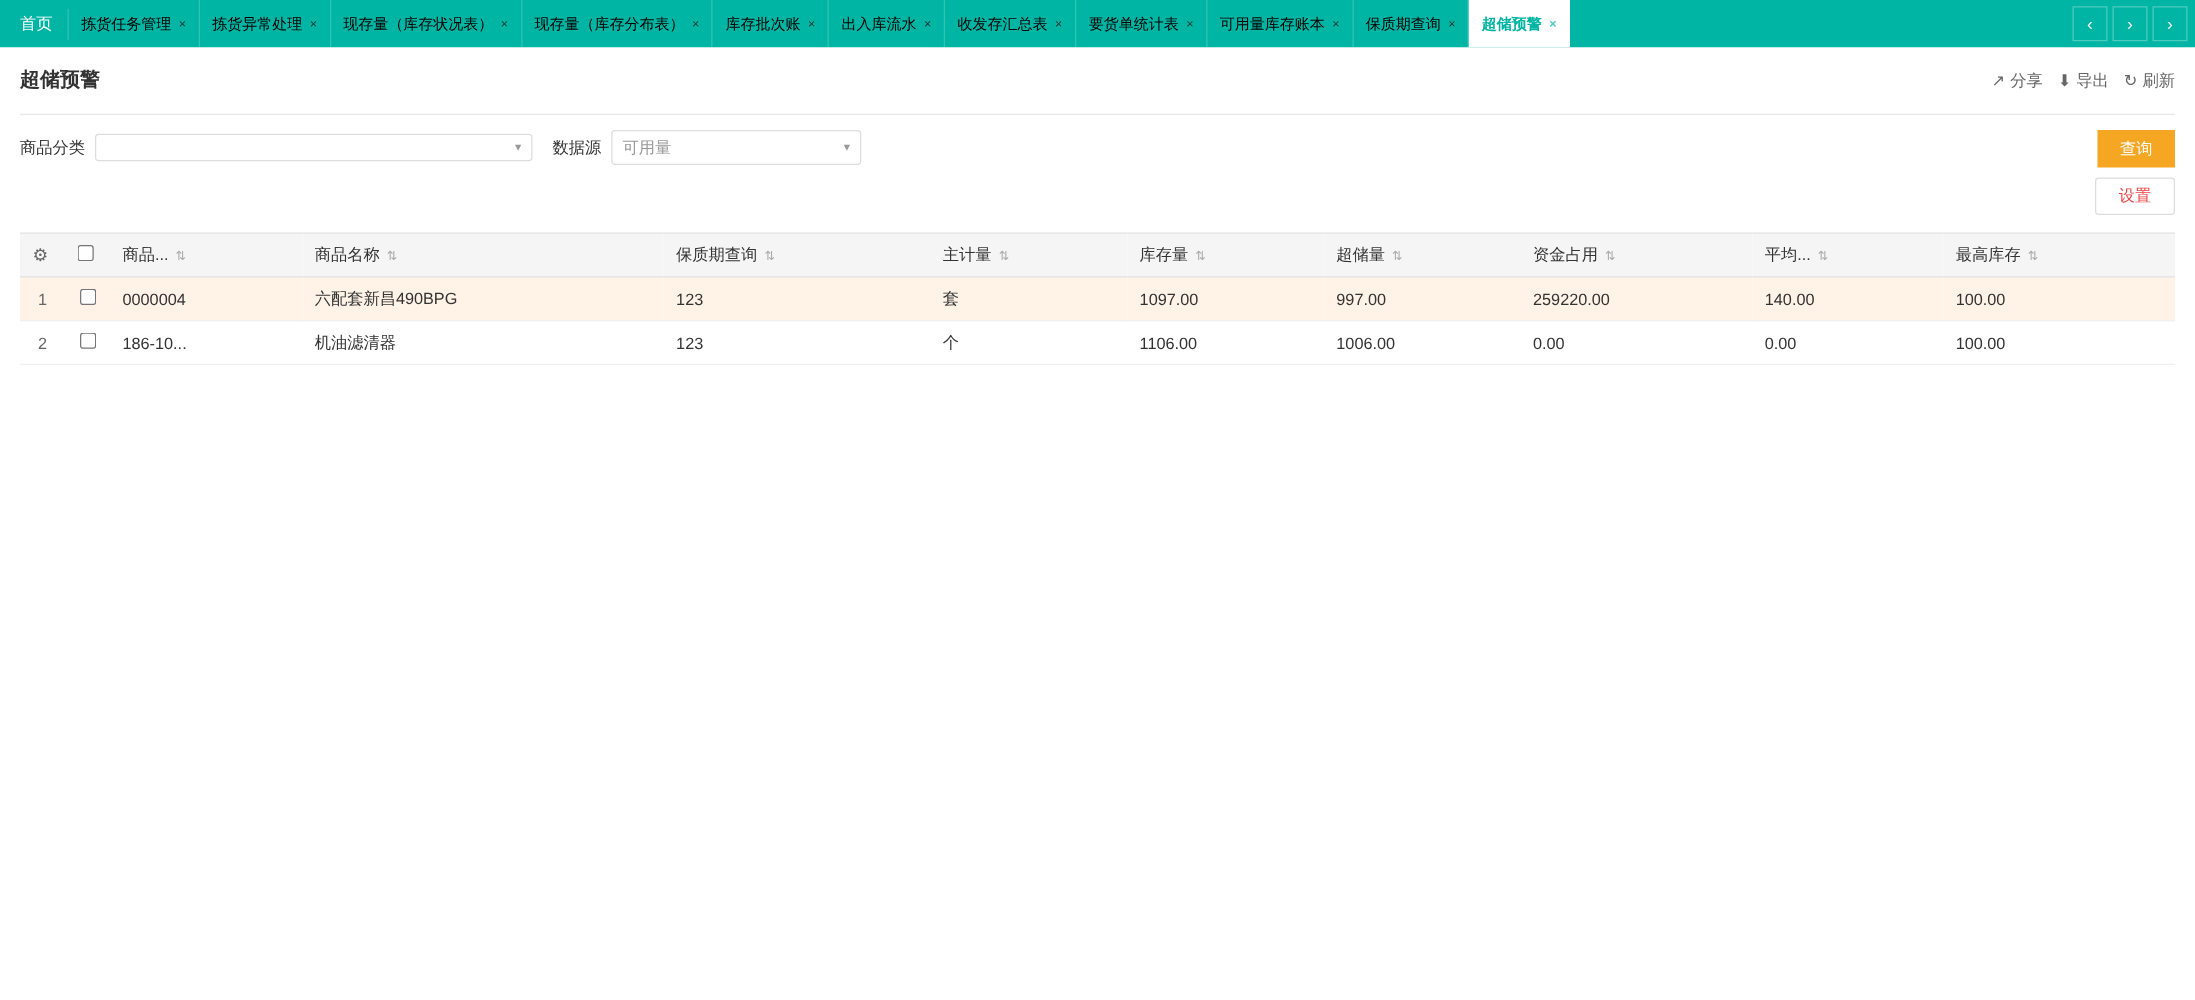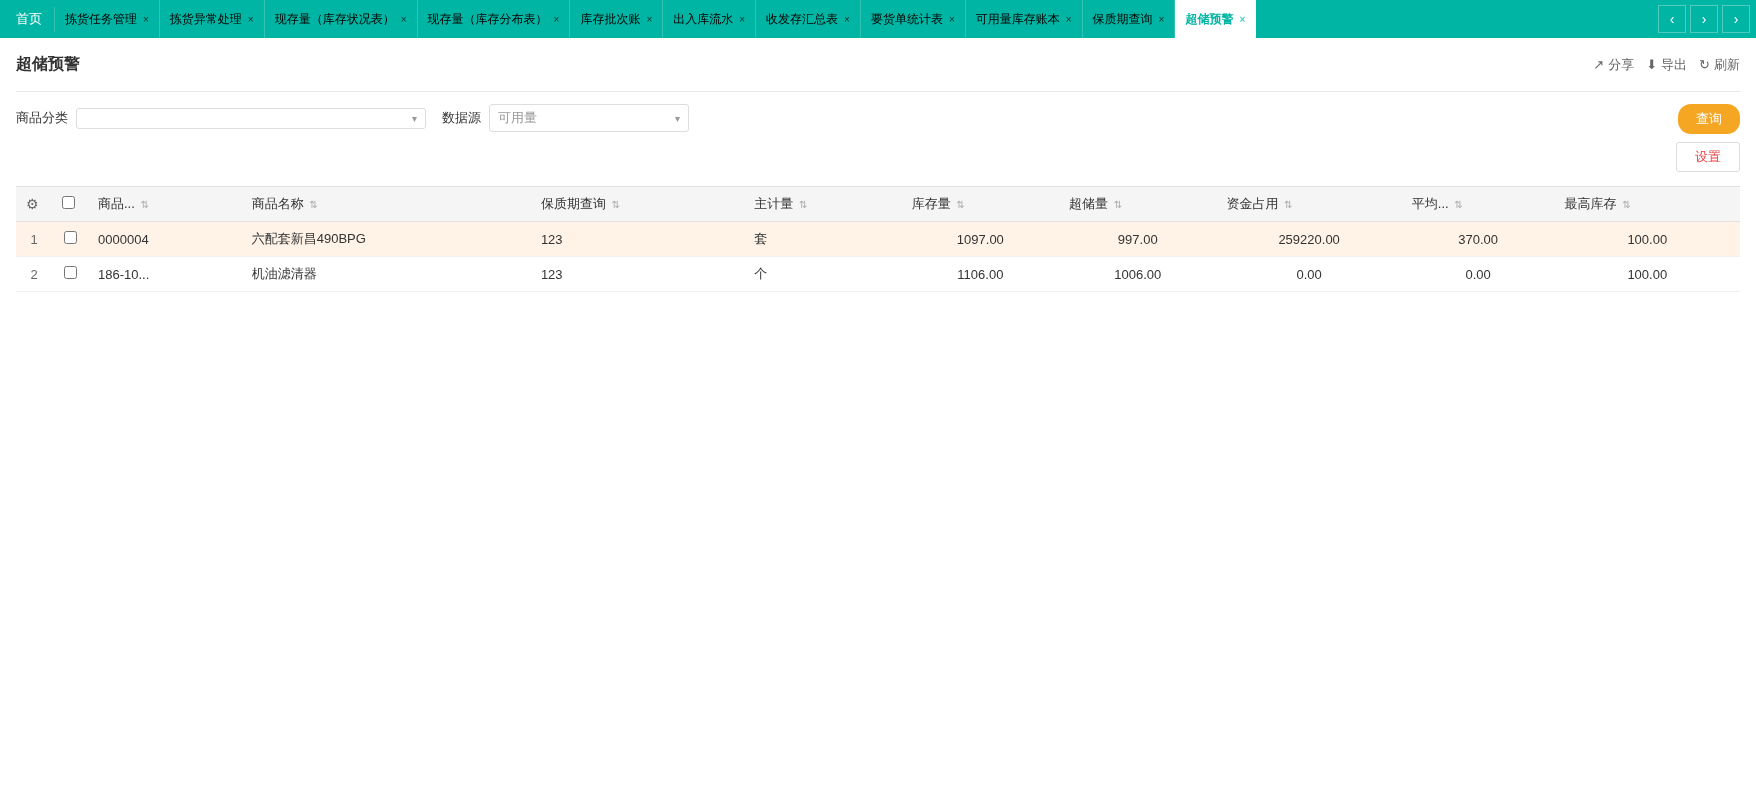--- a/index.html
+++ b/index.html
@@ -118,21 +118,21 @@
       color: #999;
     }
     .filter-select-wide {
       min-width: 350px;
     }
     .filter-select .chevron { font-size: 10px; color: #999; }
     .btn-query {
       background: #f5a623;
       color: #fff;
       border: none;
-      border-radius: 13px;
+      border-radius: 0;
       padding: 6px 18px;
       cursor: pointer;
       font-size: 13px;
     }
     .btn-set {
       background: #fff;
       color: #ef4444;
       border: 1px solid #ddd;
       border-radius: 3px;
       padding: 5px 18px;
@@ -168,21 +168,21 @@
       border-bottom: 1px solid #f0f0f0;
       white-space: nowrap;
     }
     .data-table tr.row-highlight {
       background: #fff3e8;
     }
     .row-num {
       text-align: center;
       color: #666;
     }
-    .col-right { text-align: center; }
+    .col-right { text-align: left; }
 
     
     .th-settings {
       text-align: center;
       width: 36px;
     }
     .th-settings-icon {
       cursor: pointer;
       color: #666;
       font-size: 14px;
@@ -364,21 +364,21 @@
     <tr class="row-highlight">
     <td class="row-num">1</td>
     <td class="checkbox-cell"><input type="checkbox" style=""></td>
     <td>0000004</td>
     <td>六配套新昌490BPG</td>
     <td>123</td>
     <td>套</td>
     <td class="col-right">1097.00</td>
     <td class="col-right">997.00</td>
     <td class="col-right">259220.00</td>
-    <td class="col-right">370.00</td>
+    <td class="col-right">140.00</td>
     <td class="col-right">100.00</td>
   </tr>
         <tr>
     <td class="row-num">2</td>
     <td class="checkbox-cell"><input type="checkbox" style=""></td>
     <td>186-10...</td>
     <td>机油滤清器</td>
     <td>123</td>
     <td>个</td>
     <td class="col-right">1106.00</td>

